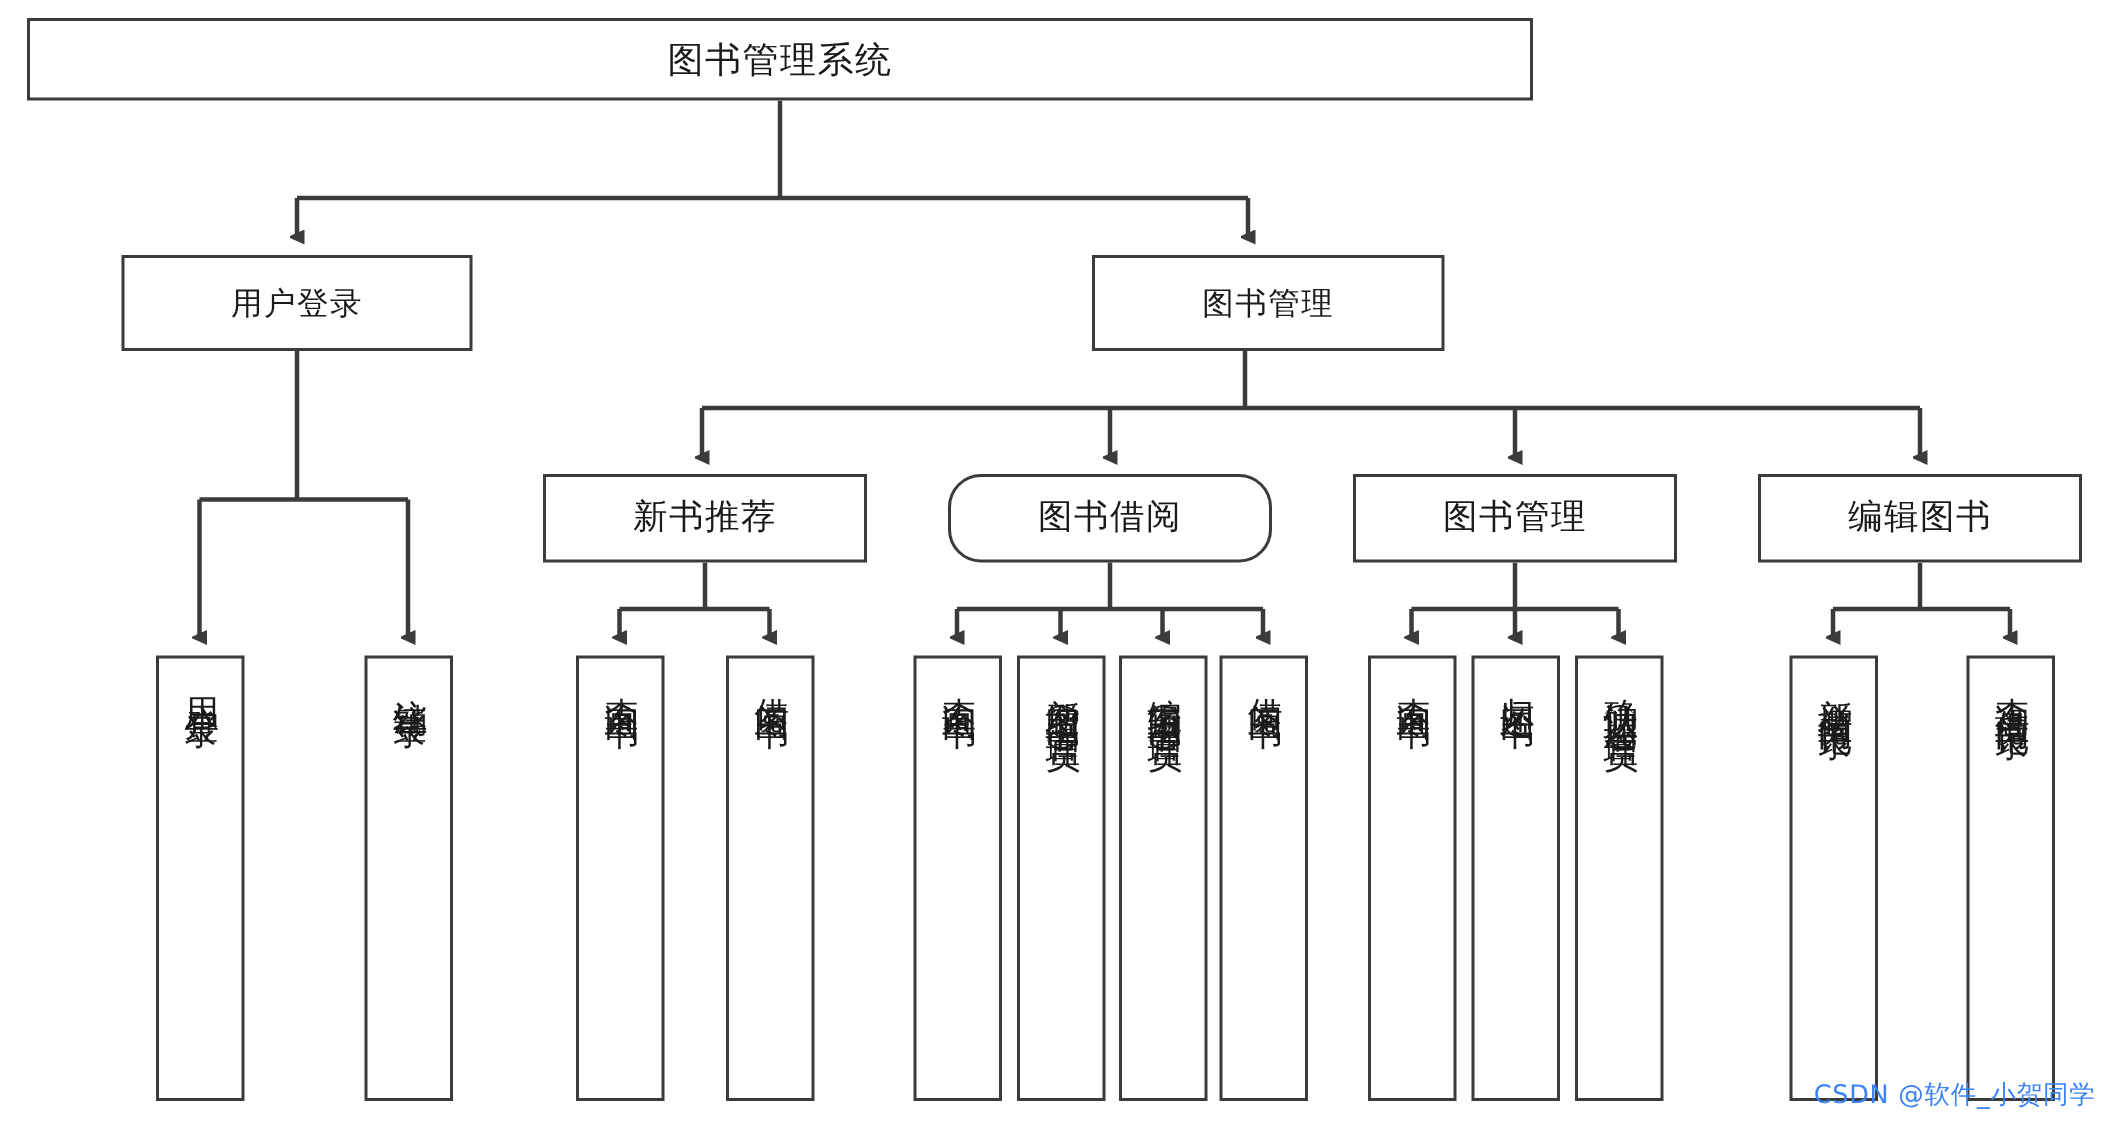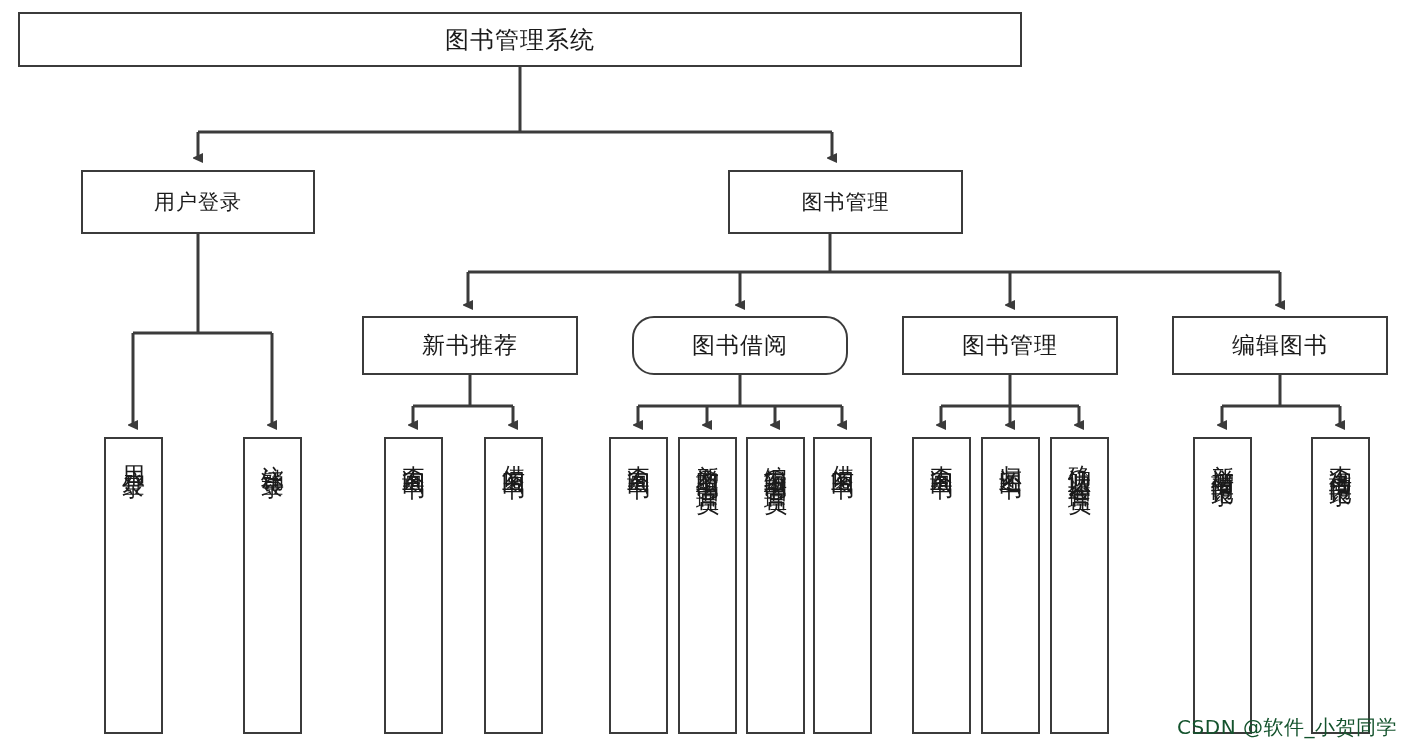--- a/index.html
+++ b/index.html
@@ -56,22 +56,22 @@
     text-orientation: upright;
     font-size: 23px;
     letter-spacing: 4px;
     line-height: 1;
     white-space: nowrap;
   }
   .watermark {
     position: absolute;
     right: 8px;
     bottom: 6px;
-    font-size: 20px;
-    color: #14532d;
+    font-size: 17px;
+    color: #3b82f6;
     letter-spacing: 0.5px;
     white-space: nowrap;
     font-family: "DejaVu Sans", "Liberation Sans", sans-serif;
   }
 </style>
 </head>
 <body>
 
 <div id="canvas">
 

